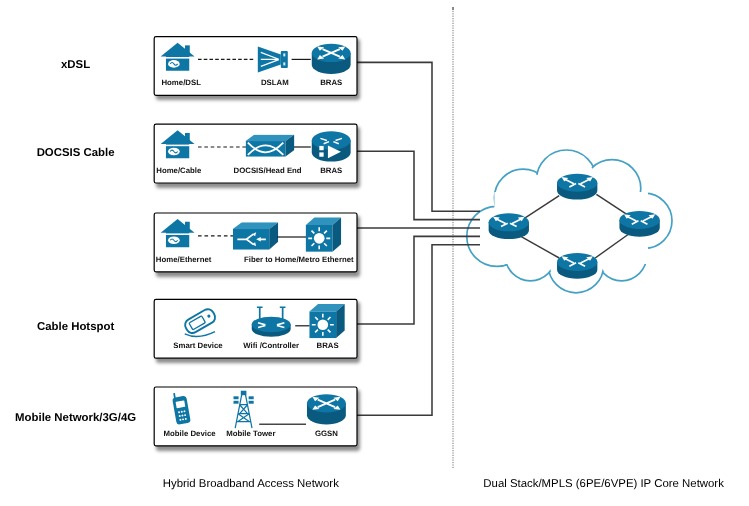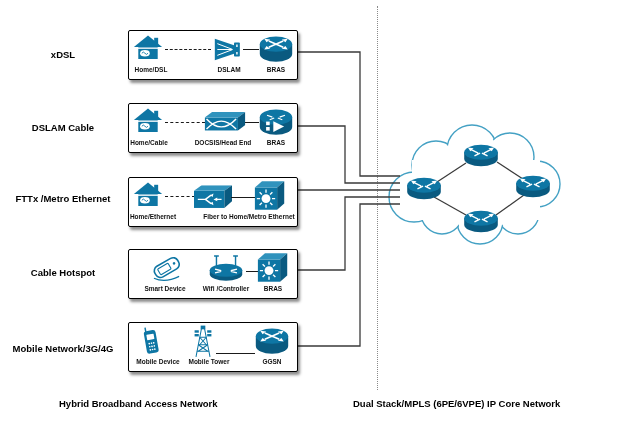--- a/index.html
+++ b/index.html
@@ -8,21 +8,21 @@
   .rowlabel{position:absolute;left:0;width:126px;text-align:center;font-size:9.5px;
             font-weight:bold;z-index:3;line-height:11px;}
   .nbox{position:absolute;left:128px;width:168px;height:48px;background:#fff;
         border:1.6px solid #000;border-radius:2px;z-index:3;
         box-shadow:2px 3px 3px rgba(0,0,0,.45);}
   .ic{position:absolute;display:block;}
   .nlabel{position:absolute;top:35px;width:90px;text-align:center;font-size:6.5px;
           font-weight:bold;white-space:nowrap;color:#111;}
   .dash{position:absolute;height:0;border-top:1.4px dashed #1a1a1a;}
   .sol{position:absolute;height:0;border-top:1.4px solid #1a1a1a;}
-  .sect{position:absolute;top:398px;font-size:9.5px;font-weight:bold;text-align:left;}
+  .sect{position:absolute;top:398px;font-size:9.5px;font-weight:normal;text-align:center;}
   #divider{position:absolute;left:377px;top:6px;height:384px;width:0;
            border-left:1.4px dotted #8a8a8a;z-index:0;}
   #cloudsvg{position:absolute;left:0;top:0;z-index:1;}
   #linksvg{position:absolute;left:0;top:0;z-index:2;pointer-events:none;}
 </style>
 </head>
 <body>
 
 <svg width="0" height="0" style="position:absolute">
 <defs>
@@ -176,22 +176,21 @@
     <g stroke="#3a3a3a" stroke-width="1.3" fill="none">
       <path d="M296,52 H360 V176 H400"></path>
       <path d="M296,126 H345 V183 H400"></path>
       <path d="M296,190 H400"></path>
       <path d="M296,270 H345 V197 H400"></path>
       <path d="M296,346 H360 V204 H400"></path>
     </g>
   </svg>
 
   <div class="rowlabel" style="top:49px">xDSL</div>
-  <div class="rowlabel" style="top:122px">DSLAM Cable</div>
-  <div class="rowlabel" style="top:193px">FTTx /Metro Ethernet</div>
+  <div class="rowlabel" style="top:122px">DOCSIS Cable</div>
   <div class="rowlabel" style="top:267px">Cable Hotspot</div>
   <div class="rowlabel" style="top:343px">Mobile Network/3G/4G</div>
 
   <div class="nbox" style="top:30px">
     <svg class="ic" style="left:4px;top:3px" width="30" height="27" viewBox="0 0 34 30">
         <use href="#sym-home"></use>
       </svg>
     <div class="dash" style="left:36px;top:18px;width:46px"></div>
     <svg class="ic" style="left:83px;top:6px" width="34" height="25" viewBox="0 0 36 30">
         <use href="#sym-dslam"></use>

